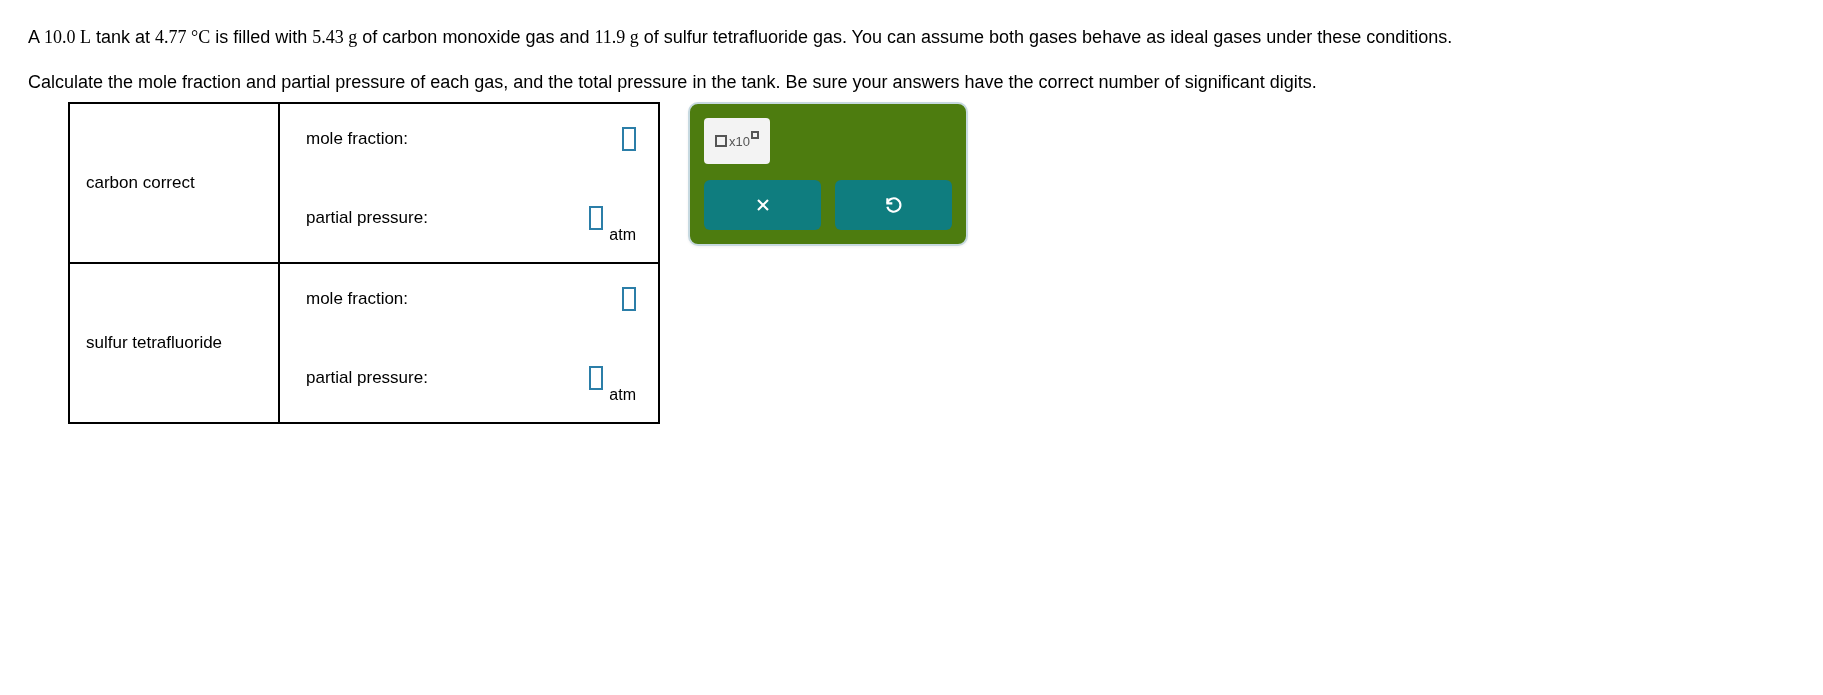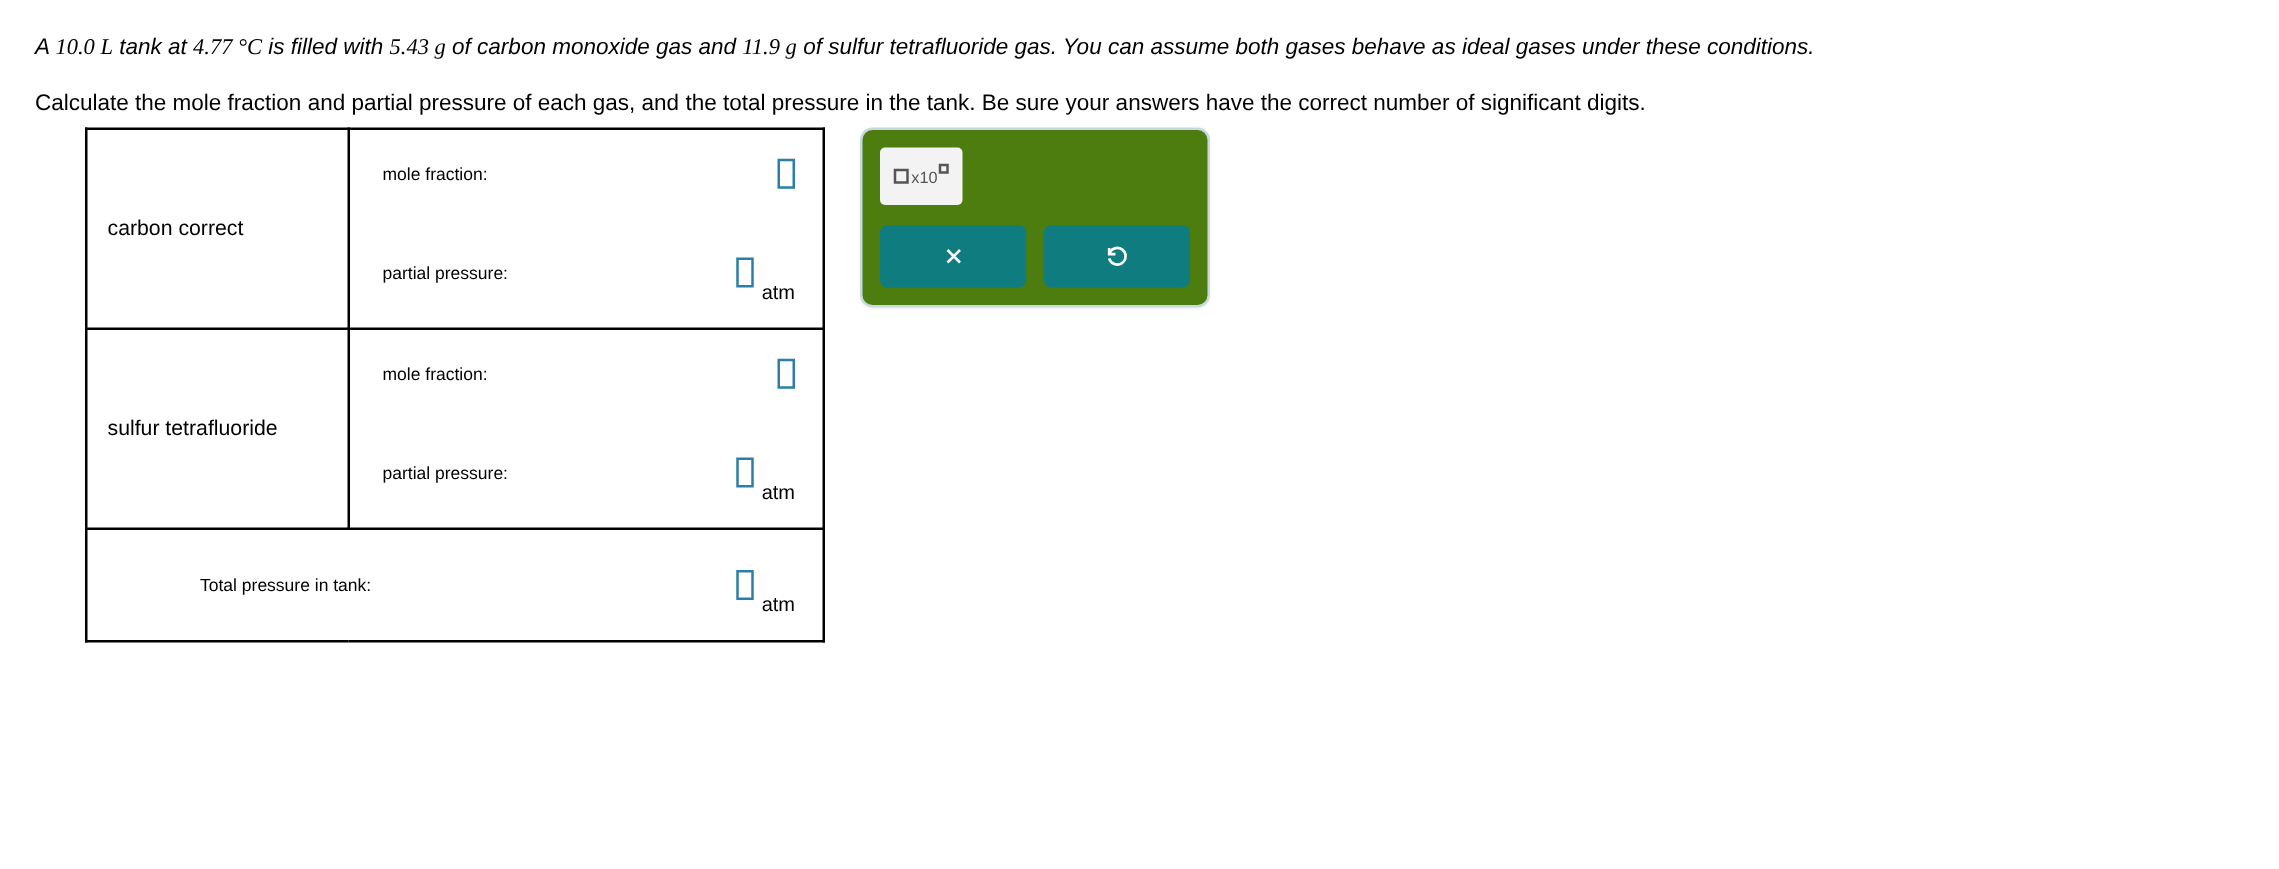--- a/index.html
+++ b/index.html
@@ -10,21 +10,20 @@
     body {
       font-family: Arial, Helvetica, sans-serif;
       font-size: 18px;
       color: #000;
       padding: 24px 28px;
       background: #fff;
     }
     .question-text {
       line-height: 1.5;
       margin-bottom: 18px;
-      font-style: italic;
     }
     .instruction-text {
       line-height: 1.5;
       margin-bottom: 6px;
     }
     .num {
       font-family: Georgia, 'Times New Roman', serif;
     }
     .content-row {
       display: flex;
@@ -53,21 +52,21 @@
       display: flex;
       align-items: center;
       justify-content: space-between;
       padding: 18px 22px 18px 26px;
       min-height: 70px;
     }
     .measure-row + .measure-row {
       
     }
     .measure-label {
-      font-size: 14px;
+      font-size: 17px;
     }
     .input-group {
       display: flex;
       align-items: center;
       gap: 6px;
     }
     .input-box {
       width: 14px;
       height: 24px;
       border: 2px solid #2b7ea8;
@@ -186,31 +185,20 @@
       <td class="gas-cell">sulfur tetrafluoride</td>
       <td class="measure-cell">
         <div class="measure-row">
           <span class="measure-label">mole fraction:</span>
           <div class="input-group">
             <div class="input-box"></div>
           </div>
         </div>
         <div class="measure-row">
           <span class="measure-label">partial pressure:</span>
-          <div class="input-group">
-            <div class="input-box"></div>
-            <span class="unit">atm</span>
-          </div>
-        </div>
-      </td>
-    </tr>
-    <tr>
-      <td colspan="2" class="total-cell">
-        <div class="total-row">
-          <span class="measure-label">Total pressure in tank:</span>
           <div class="input-group">
             <div class="input-box"></div>
             <span class="unit">atm</span>
           </div>
         </div>
       </td>
     </tr>
   </tbody>
     </table>
 

